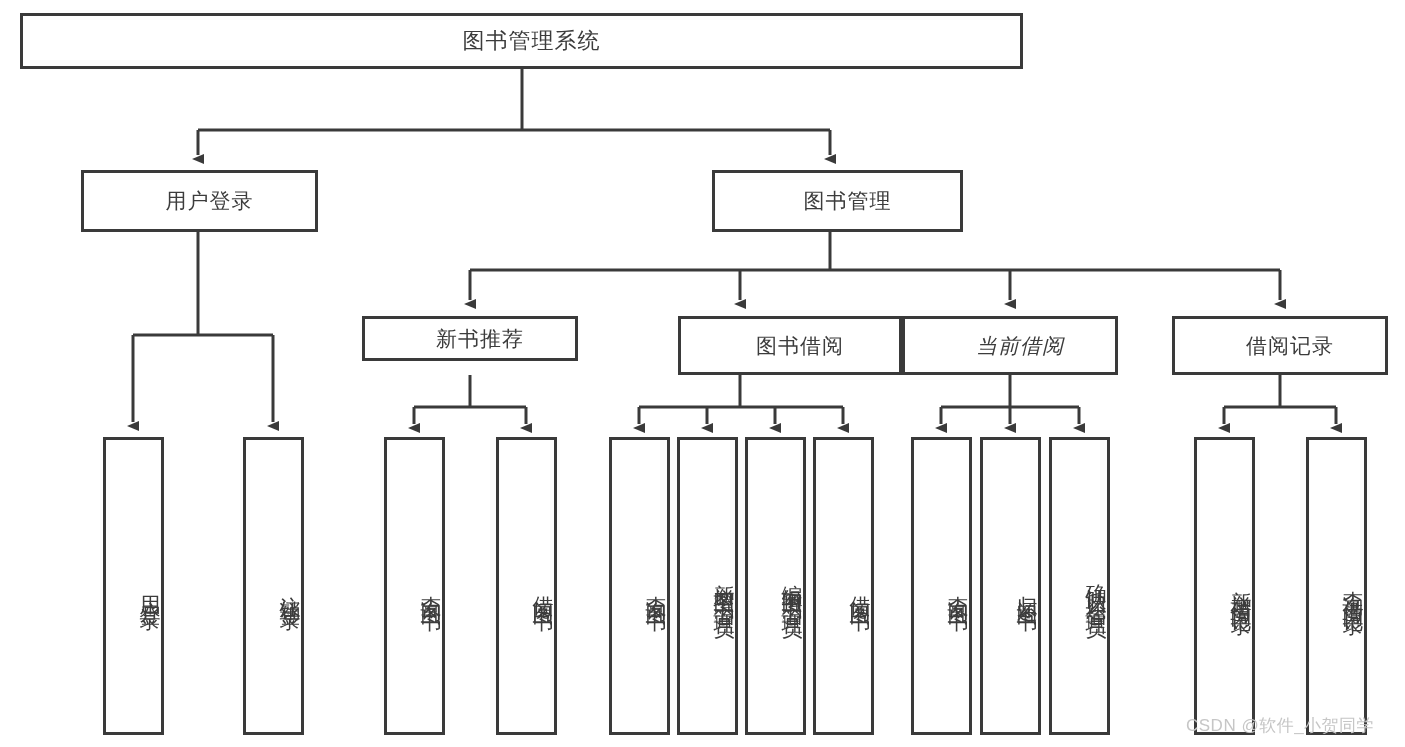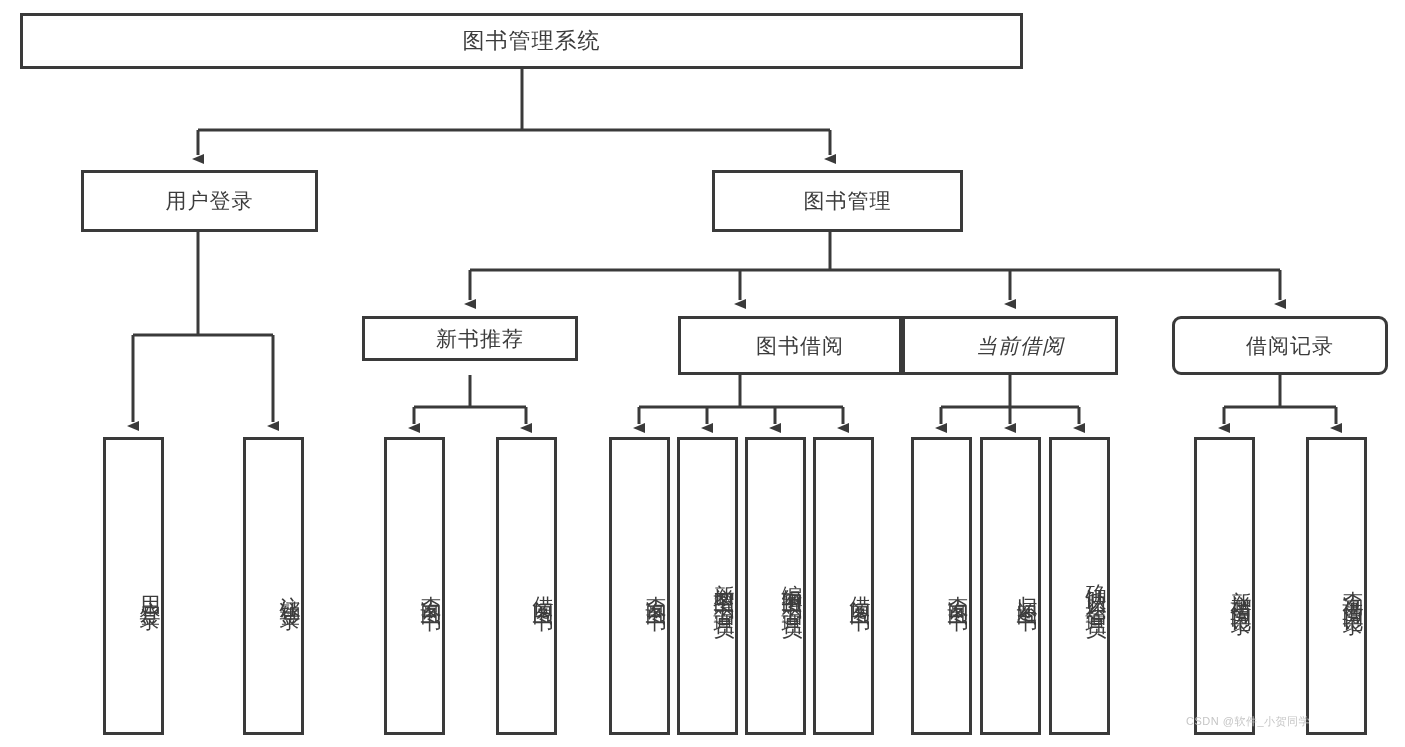--- a/index.html
+++ b/index.html
@@ -59,21 +59,21 @@
     text-orientation: upright;
     font-size: 21px;
     letter-spacing: 5px;
     line-height: 1;
     color: #3c3c3c;
   }
   .watermark {
     position: absolute;
     left: 1186px;
     top: 714px;
-    font-size: 11px;
+    font-size: 17px;
     color: #c6c6c6;
     white-space: nowrap;
     z-index: 5;
     letter-spacing: 0.5px;
   }
 </style>
 </head>
 <body>
 
 <div id="canvas">
@@ -141,21 +141,21 @@
 
   <div class="node node-h" style="left:362px; top:316px; width:216px; height:45px;">
     <span>新书推荐</span>
   </div>
   <div class="node node-h" style="left:632px; top:316px; width:224px; height:59px;margin-left:46px;">
     <span>图书借阅</span>
   </div>
   <div class="node node-h" style="left:902px; top:316px; width:216px; height:59px;font-style:italic;">
     <span>当前借阅</span>
   </div>
-  <div class="node node-h" style="left:1172px; top:316px; width:216px; height:59px;border-radius:9px;">
+  <div class="node node-h" style="left:1172px; top:316px; width:216px; height:59px;">
     <span>借阅记录</span>
   </div>
 
   <div class="node node-v" style="left:103px; top:437px; width:61px; height:298px;">
     <span class="vtext">用户登录</span>
   </div>
   <div class="node node-v" style="left:243px; top:437px; width:61px; height:298px;">
     <span class="vtext">注销登录</span>
   </div>
 

